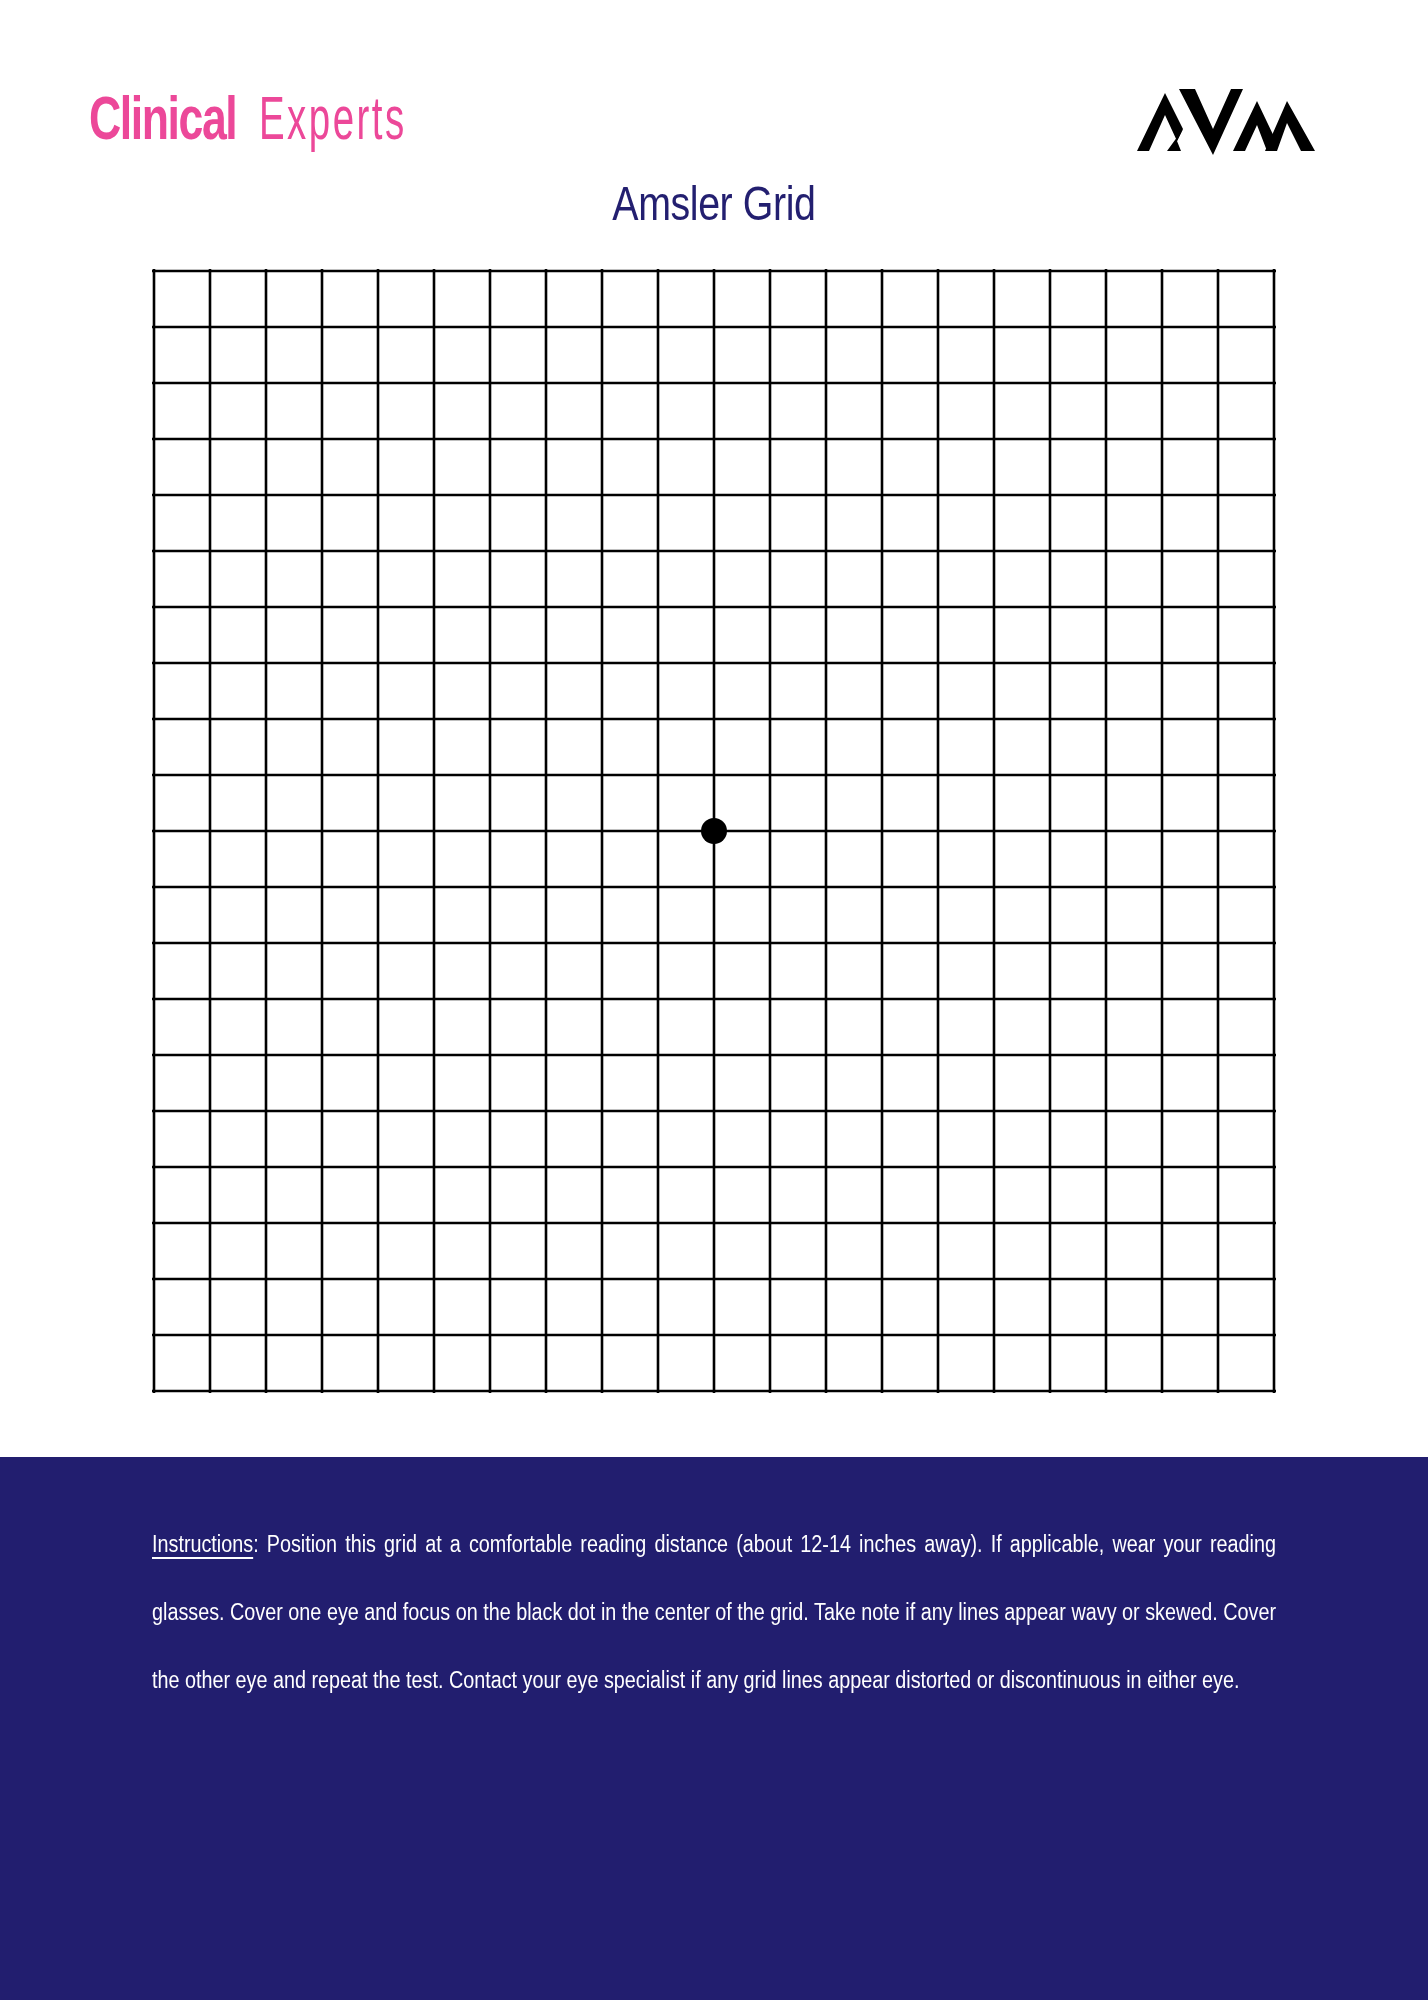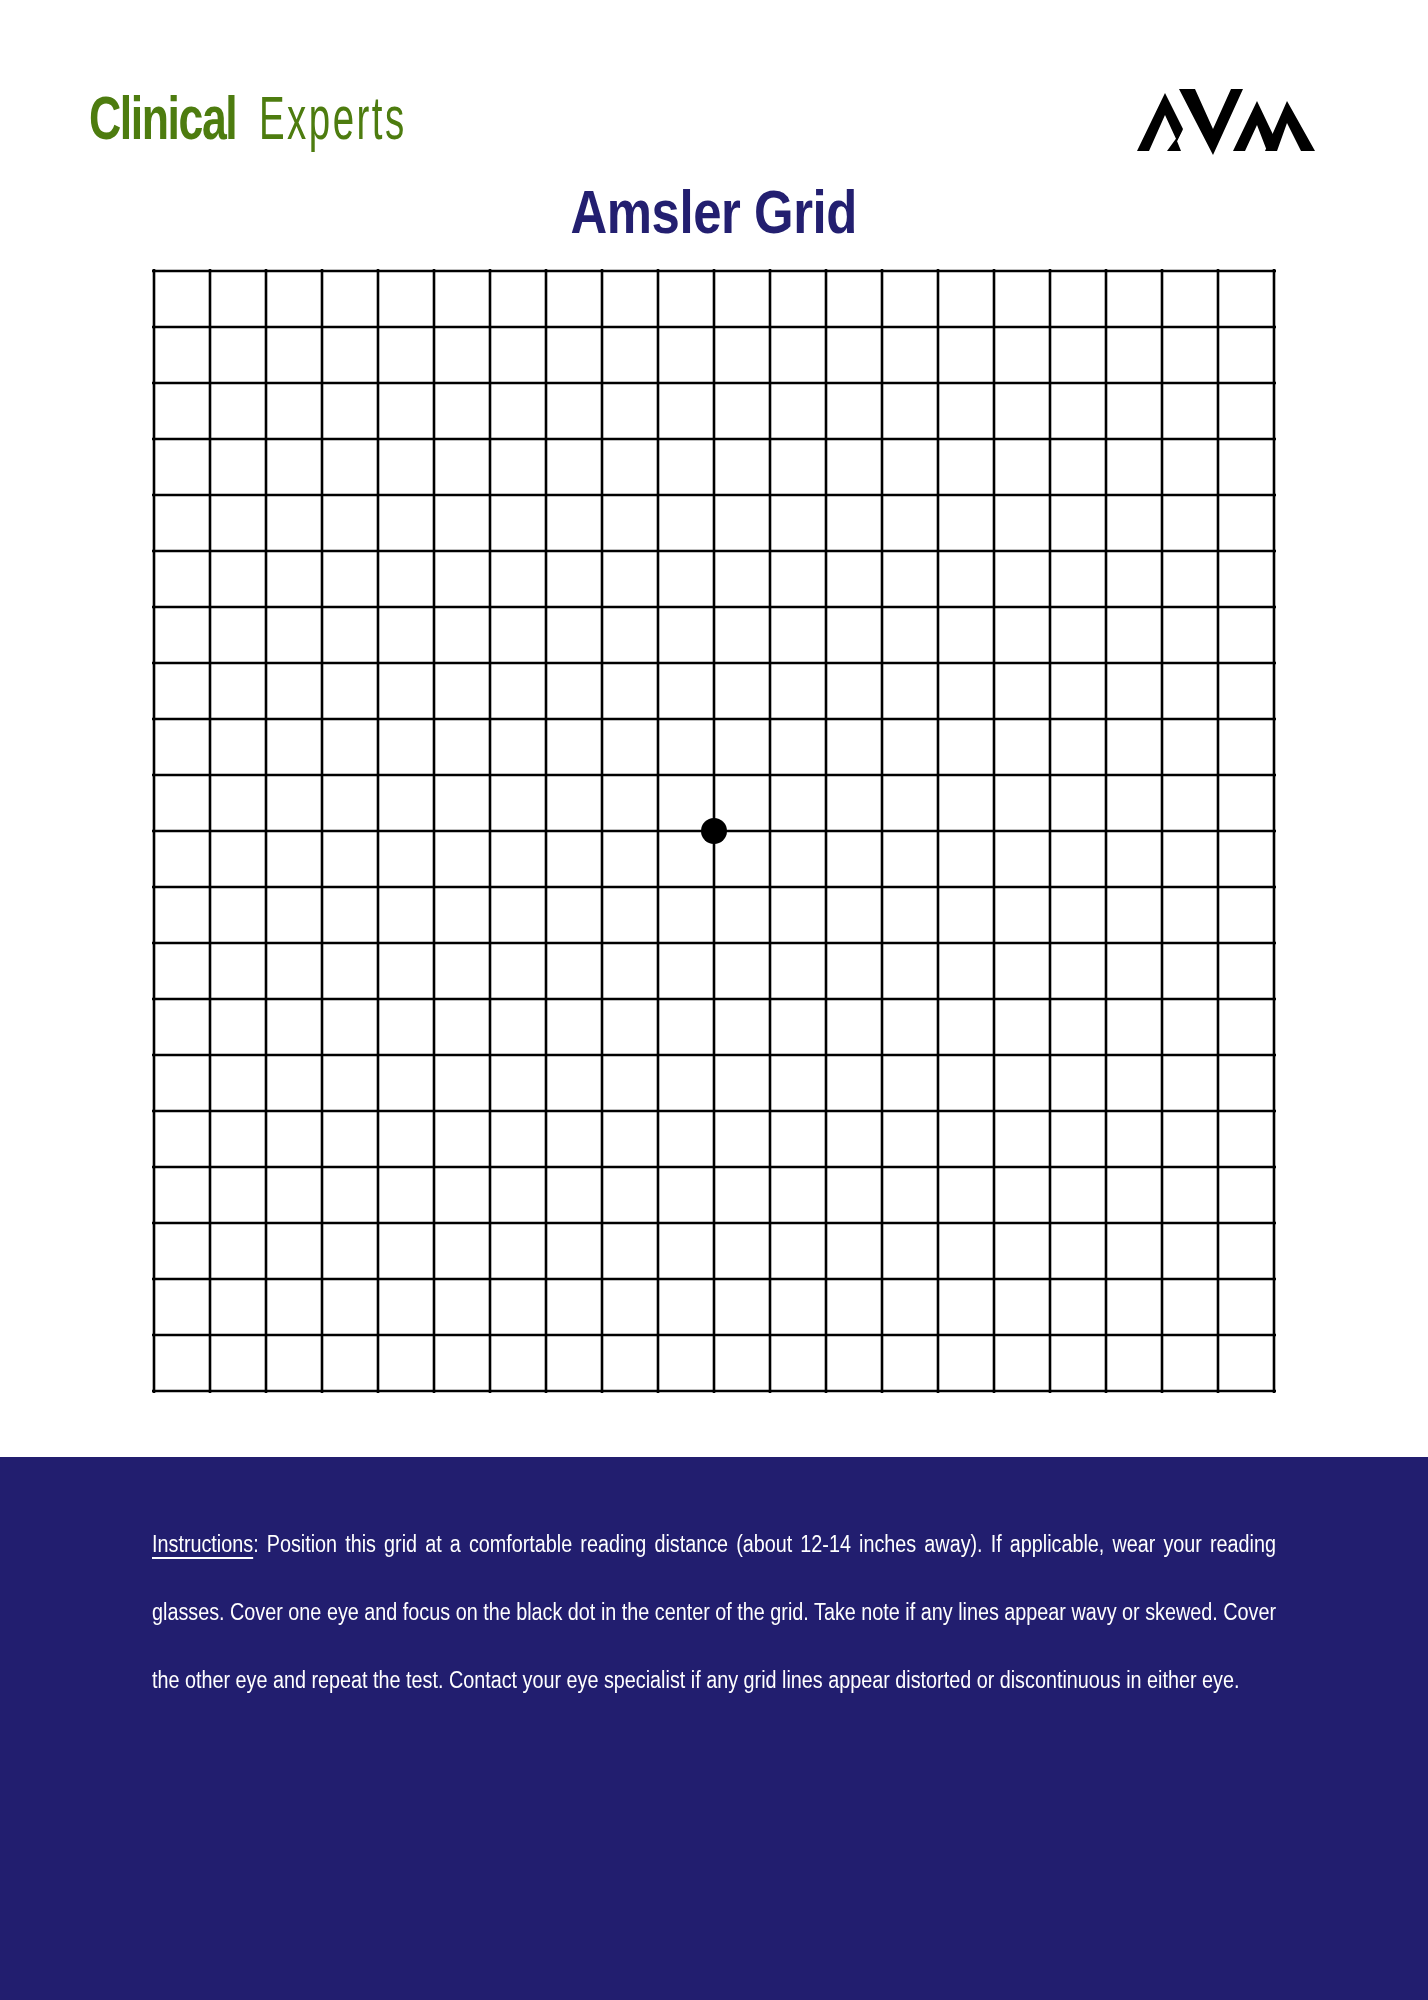--- a/index.html
+++ b/index.html
@@ -5,36 +5,36 @@
   html, body { margin: 0; padding: 0; }
   body {
     width: 1428px; height: 2000px; position: relative; overflow: hidden;
     background: #ffffff;
     font-family: "Liberation Sans", sans-serif;
   }
   .brand-left {
     position: absolute; left: 89px; top: 82px; height: 70px;
     display: flex; align-items: baseline;
     font-family: "Liberation Sans Narrow", "Liberation Sans", sans-serif;
-    color: #4d7c0f;
+    color: #ec4899;
   }
   .brand-left .bold {
     font-weight: 700; font-size: 62px; letter-spacing: -2px;
     transform: scaleX(0.72); transform-origin: left center; display: inline-block;
     width: 170px; white-space: nowrap;
   }
   .brand-left .light {
     font-weight: 400; font-size: 62px; letter-spacing: 4px;
     transform: scaleX(0.62); transform-origin: left center; display: inline-block;
     white-space: nowrap;
   }
   .brand-right { position: absolute; left: 1137px; top: 85px; width: 190px; height: 72px; }
   .title {
     position: absolute; left: 0; width: 1428px; top: 176px; text-align: center;
-    font-family: "Liberation Sans", sans-serif; font-weight: 700; font-size: 62px;
+    font-family: "Liberation Sans", sans-serif; font-weight: 400; font-size: 48px;
     color: #231f70; letter-spacing: -0.5px;
   }
   .title span { display: inline-block; transform: scaleX(0.82); }
   .grid-wrap { position: absolute; left: 152px; top: 269px; width: 1124px; height: 1124px; }
   .grid-wrap svg { display: block; }
   .instructions-band {
     position: absolute; left: 0; top: 1457px; width: 1428px; height: 543px;
     background: #221e6f;
   }
   .instructions {

